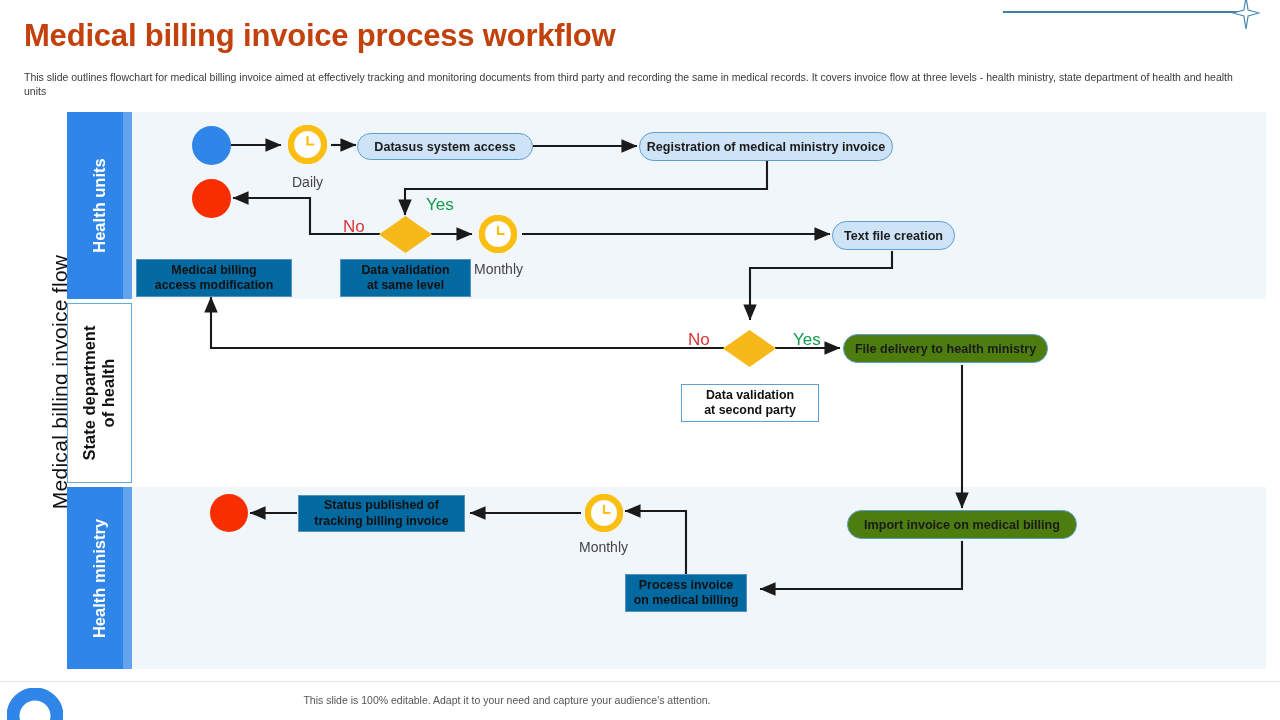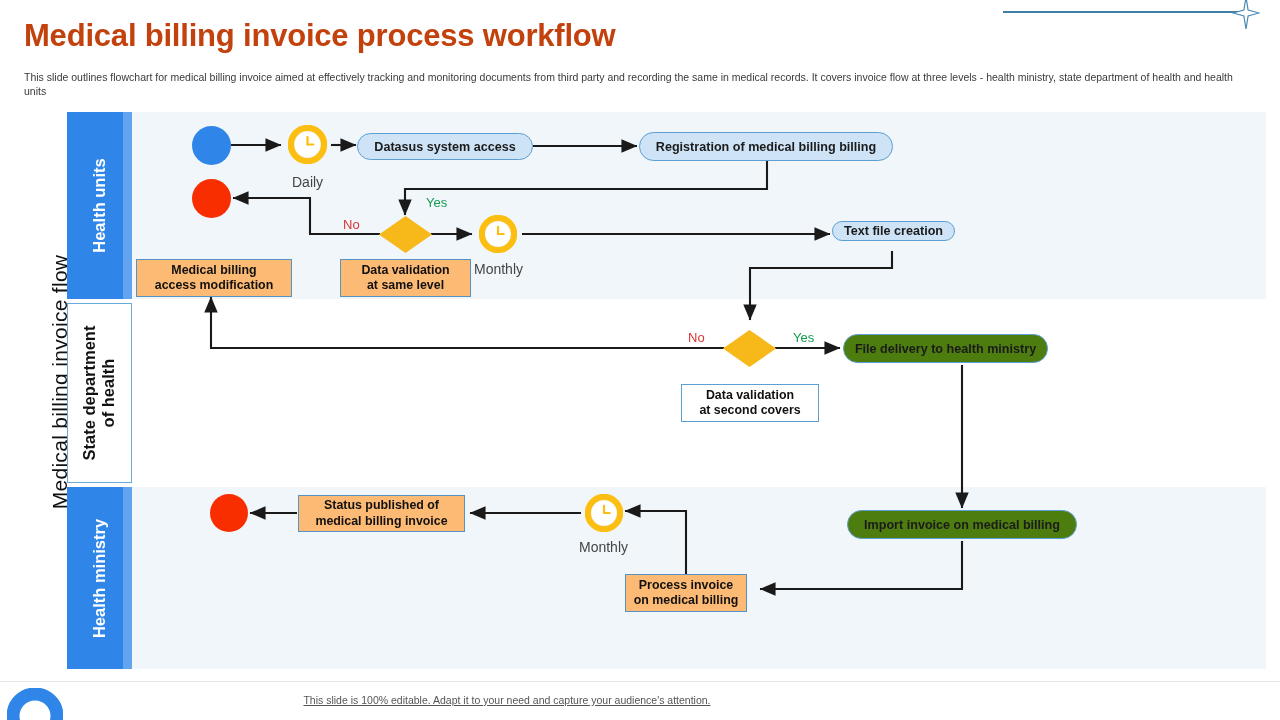--- a/index.html
+++ b/index.html
@@ -76,42 +76,42 @@
 
   .pill {
     border-radius: 999px;
     background: #cfe3f6; border: 1.2px solid #5c9fd0;
     color: #1b1b1b; font-weight: 700; font-size: 12.6px;
     padding: 0 14px; white-space: nowrap;
   }
   .pill.plainbg { background: #4d7c0f; }
 
   .rect {
-    background: #fdba74; border: 1.2px solid #5493c4;
+    background: #0369a1; border: 1.2px solid #5493c4;
     color: #111; font-weight: 700; font-size: 12.4px;
     text-align: center; line-height: 15.5px;
   }
   .rect.plainbg { background: #ffffff; border-color: #5c9fd0; }
 
   .diamond { }
   .clock { }
   .tick-label {
     position: absolute; font-size: 14px; color: #444; white-space: nowrap;
   }
   .yn {
-    position: absolute; font-size: 13px; font-weight: 400; white-space: nowrap;
+    position: absolute; font-size: 17px; font-weight: 400; white-space: nowrap;
   }
   .yn.yes { color: #119c4e; }
   .yn.no  { color: #d93636; }
 
   
   .footer-sep { position: absolute; left: 0; top: 681px; width: 1280px; height: 1px; background: #e3e3e3; }
   .footer-text {
     position: absolute; left: 0; top: 694px; width: 1014px; text-align: center;
-    font-size: 10.5px; color: #555; text-decoration: underline;
+    font-size: 10.5px; color: #555;
   }
   .logo { position: absolute; left: 7px; top: 688px; width: 56px; height: 56px; }
 </style>
 </head>
 <body>
 
 <div id="slide">
 
   <div class="deco-line"></div>
   <svg class="deco-star" viewBox="0 0 28 32">
@@ -187,37 +187,37 @@
   <svg class="clock" style="position:absolute; left:288px; top:125px; width:39px; height:39px;" viewBox="0 0 40 40">
     <circle cx="20" cy="20" r="17" fill="none" stroke="#fcbf11" stroke-width="6.5"></circle>
     <circle cx="20" cy="20" r="13" fill="#ffffff"></circle>
     <line x1="20" y1="20" x2="20" y2="12.5" stroke="#fcbf11" stroke-width="2.3" stroke-linecap="round"></line>
     <line x1="20" y1="20" x2="26" y2="20" stroke="#fcbf11" stroke-width="2.3" stroke-linecap="round"></line>
   </svg>
   <div class="tick-label" style="left:292px; top:174px;">Daily</div>
 
   <div class="node pill" style="left:357px; top:133px; width:176px; height:27px;">Datasus  system  access</div>
 
-  <div class="node pill" style="left:639px; top:132px; width:254px; height:29px;">Registration  of medical billing billing</div>
+  <div class="node pill" style="left:639px; top:132px; width:254px; height:29px;">Registration  of medical ministry invoice</div>
 
   <svg class="diamond" style="position:absolute; left:379px; top:216px; width:53px; height:37px;" viewBox="0 0 53 37">
     <path d="M26.5,0 L53,18.5 L26.5,37 L0,18.5 Z" fill="#f7b819"></path>
   </svg>
   <div class="yn no" style="left:343px; top:217px;">No</div>
   <div class="yn yes" style="left:426px; top:195px;">Yes</div>
 
   <svg class="clock" style="position:absolute; left:479px; top:215px; width:38px; height:38px;" viewBox="0 0 40 40">
     <circle cx="20" cy="20" r="17" fill="none" stroke="#fcbf11" stroke-width="6.5"></circle>
     <circle cx="20" cy="20" r="13" fill="#ffffff"></circle>
     <line x1="20" y1="20" x2="20" y2="12.5" stroke="#fcbf11" stroke-width="2.3" stroke-linecap="round"></line>
     <line x1="20" y1="20" x2="26" y2="20" stroke="#fcbf11" stroke-width="2.3" stroke-linecap="round"></line>
   </svg>
   <div class="tick-label" style="left:474px; top:261px;">Monthly</div>
 
-  <div class="node pill" style="left:832px; top:221px; width:123px; height:20px;">Text file creation</div>
+  <div class="node pill" style="left:832px; top:221px; width:123px; height:29px;">Text file creation</div>
 
   <div class="node rect" style="left:340px; top:259px; width:131px; height:38px; flex-direction:column;">
     <span>Data validation</span>
     <span>at same  level</span>
   </div>
 
   <div class="node rect" style="left:136px; top:259px; width:156px; height:38px; flex-direction:column;">
     <span>Medical billing</span>
     <span>access modification</span>
   </div>
@@ -225,28 +225,28 @@
   <svg class="diamond" style="position:absolute; left:723px; top:330px; width:53px; height:37px;" viewBox="0 0 53 37">
     <path d="M26.5,0 L53,18.5 L26.5,37 L0,18.5 Z" fill="#f7b819"></path>
   </svg>
   <div class="yn no" style="left:688px; top:330px;">No</div>
   <div class="yn yes" style="left:793px; top:330px;">Yes</div>
 
   <div class="node pill plainbg" style="left:843px; top:334px; width:205px; height:29px;">File delivery to health ministry</div>
 
   <div class="node rect plainbg" style="left:681px; top:384px; width:138px; height:38px; flex-direction:column;">
     <span>Data validation</span>
-    <span>at second  covers</span>
+    <span>at second  party</span>
   </div>
 
   <div class="node circle-node circle-end" style="left:210px; top:494px; width:38px; height:38px;"></div>
 
   <div class="node rect" style="left:298px; top:495px; width:167px; height:37px; flex-direction:column;justify-content:center;">
     <span>Status published  of</span>
-    <span>medical billing invoice</span>
+    <span>tracking billing invoice</span>
   </div>
 
   <svg class="clock" style="position:absolute; left:585px; top:494px; width:38px; height:38px;" viewBox="0 0 40 40">
     <circle cx="20" cy="20" r="17" fill="none" stroke="#fcbf11" stroke-width="6.5"></circle>
     <circle cx="20" cy="20" r="13" fill="#ffffff"></circle>
     <line x1="20" y1="20" x2="20" y2="12.5" stroke="#fcbf11" stroke-width="2.3" stroke-linecap="round"></line>
     <line x1="20" y1="20" x2="26" y2="20" stroke="#fcbf11" stroke-width="2.3" stroke-linecap="round"></line>
   </svg>
   <div class="tick-label" style="left:579px; top:539px;">Monthly</div>
 

